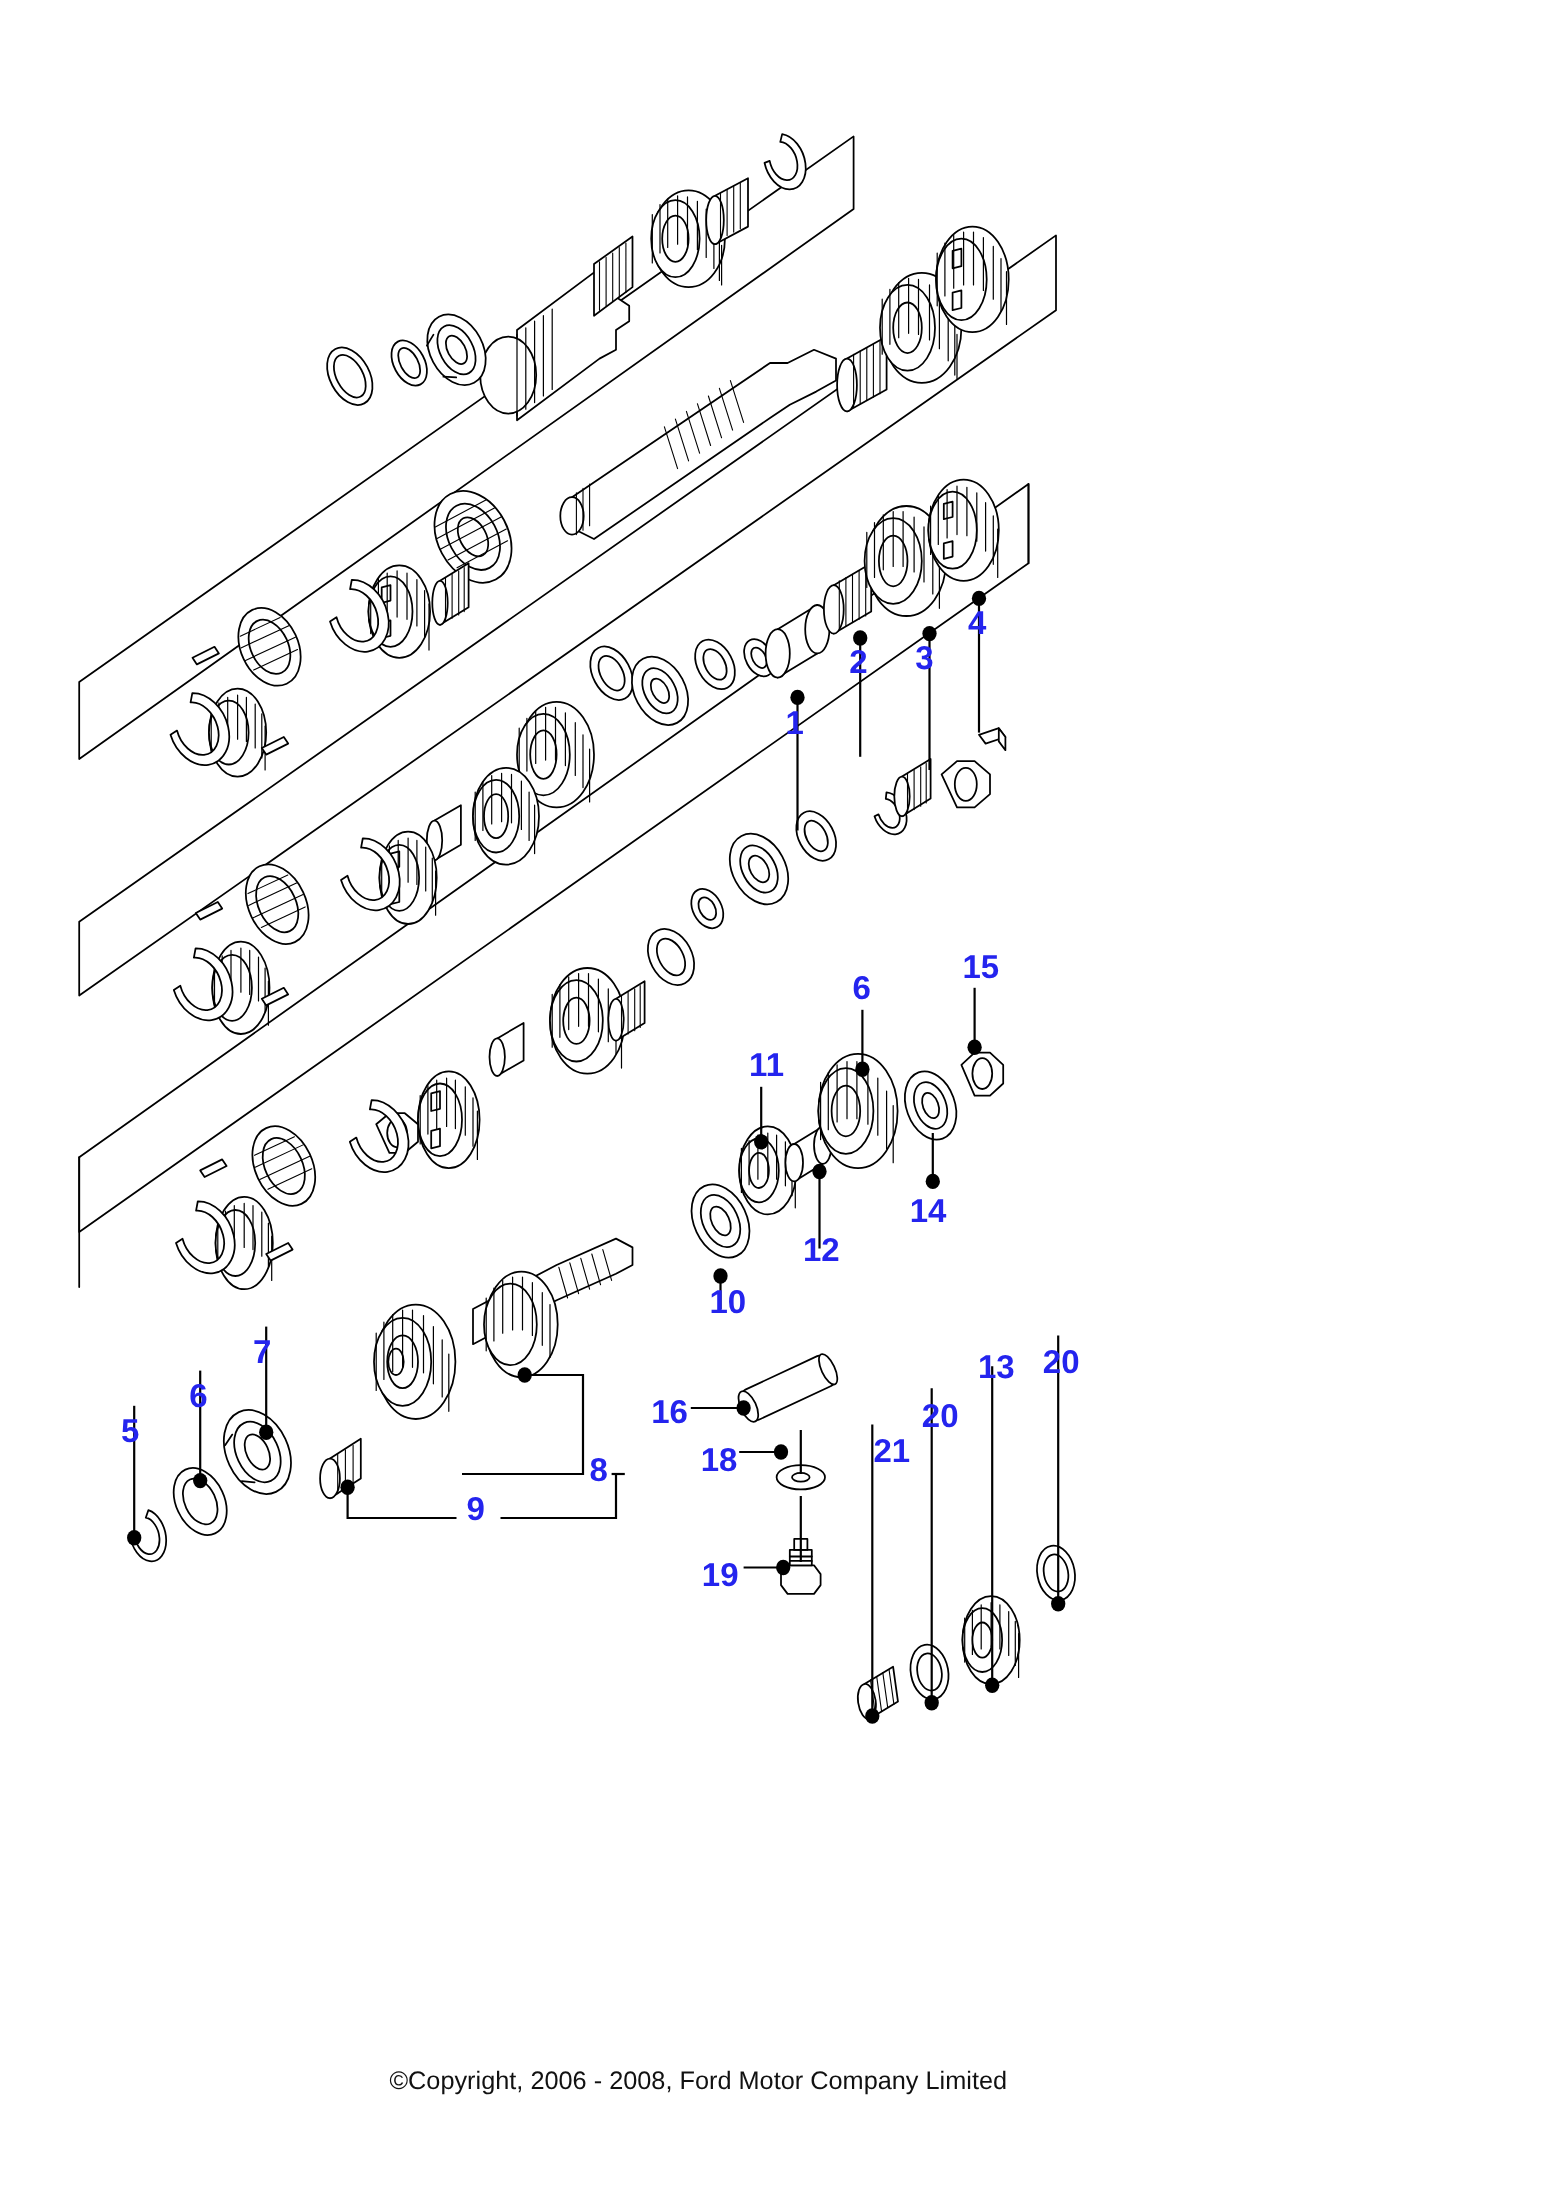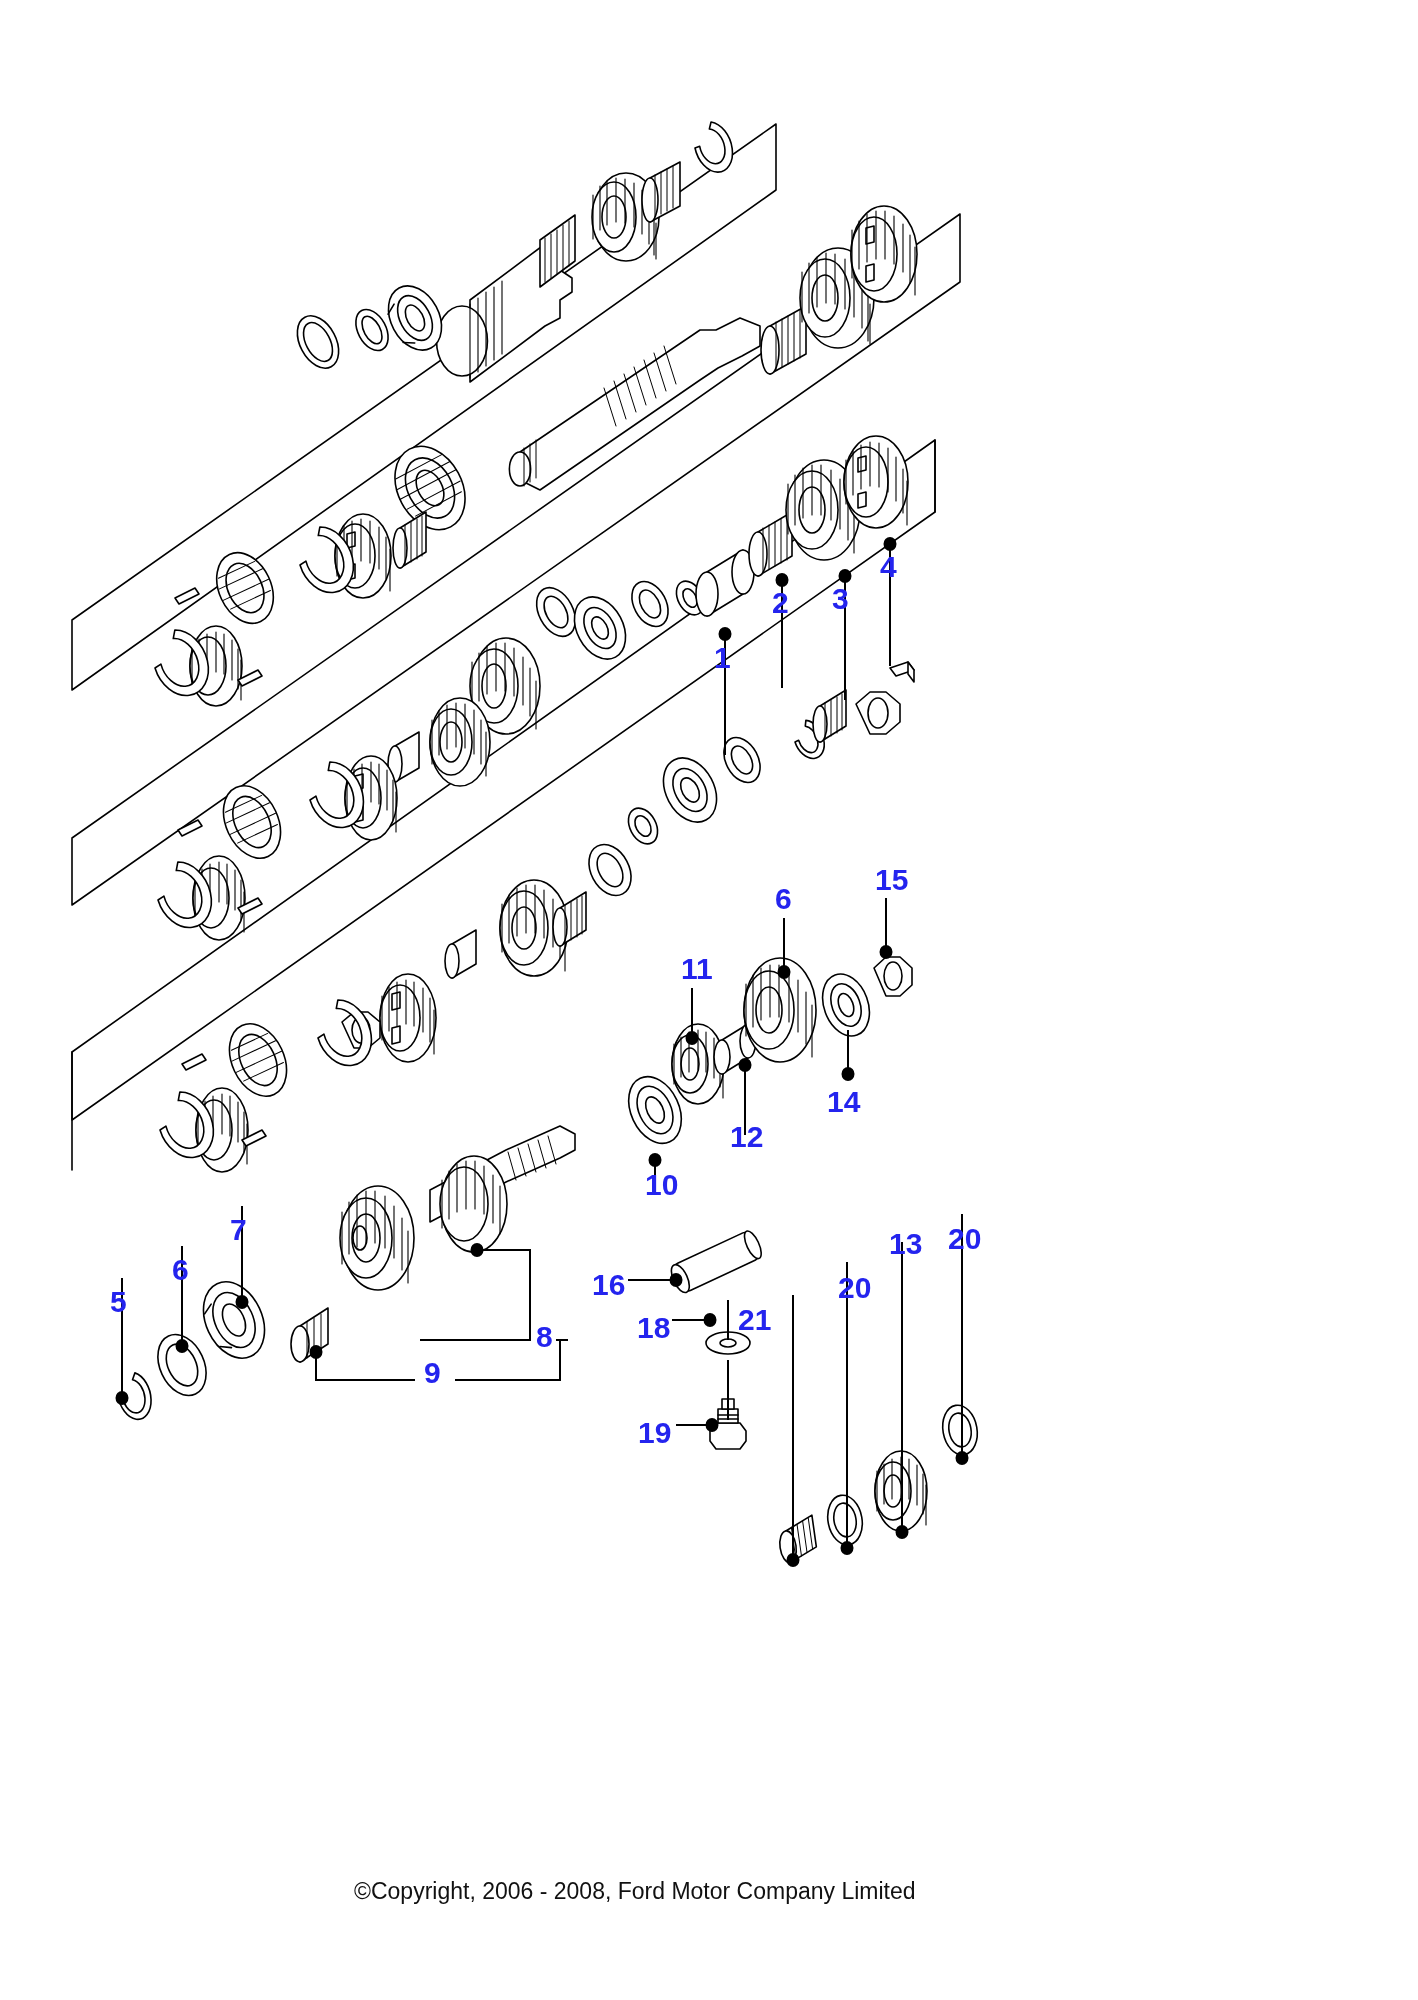--- a/index.html
+++ b/index.html
@@ -602,18 +602,18 @@
   <div class="callout" style="left:730px;top:1122px;">12</div>
   <div class="callout" style="left:775px;top:884px;">6</div>
   <div class="callout" style="left:827px;top:1087px;">14</div>
   <div class="callout" style="left:875px;top:865px;">15</div>
   <div class="callout" style="left:592px;top:1270px;">16</div>
   <div class="callout" style="left:889px;top:1229px;">13</div>
   <div class="callout" style="left:637px;top:1313px;">18</div>
   <div class="callout" style="left:638px;top:1418px;">19</div>
   <div class="callout" style="left:838px;top:1273px;">20</div>
   <div class="callout" style="left:948px;top:1224px;">20</div>
-  <div class="callout" style="left:738px;top:1305px;text-align:right;">21</div>
+  <div class="callout" style="left:794px;top:1305px;text-align:right;">21</div>
 
 
   <div class="copyright">©Copyright, 2006 - 2008, Ford Motor Company Limited</div>
 
 </div>
 
 </body></html>

